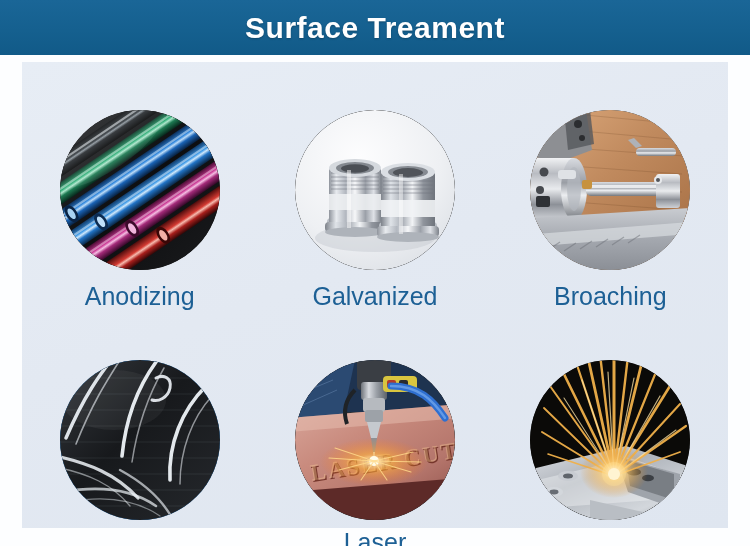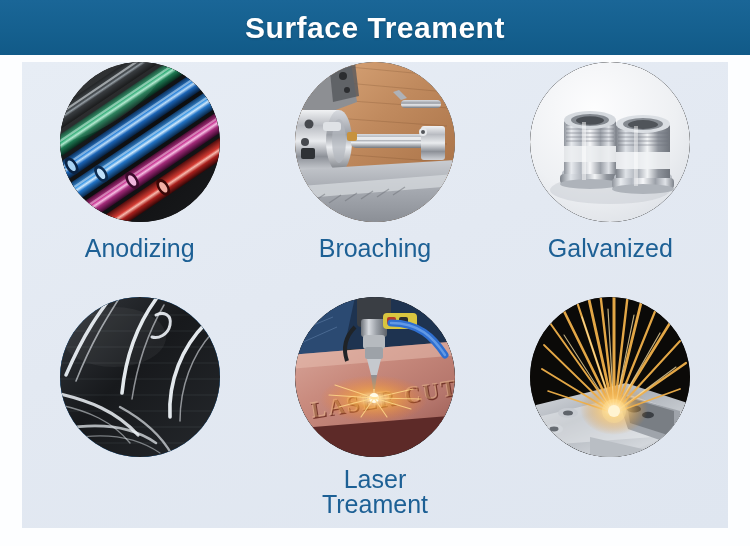--- a/index.html
+++ b/index.html
@@ -30,20 +30,21 @@
 
   .grid{
     position:absolute;left:0;top:0;width:706px;height:466px;
     display:grid;
     grid-template-columns:repeat(3,1fr);
     grid-template-rows:1fr 1fr;
   }
   .cell{
     position:relative;
     display:flex;flex-direction:column;align-items:center;justify-content:flex-start;
+    margin-top:48px;
   }
   .thumb{
     width:160px;height:160px;border-radius:50%;
     overflow:hidden;position:relative;
     background:#1a1a1a;
     flex:0 0 auto;
   }
   .thumb.ringed{box-shadow:0 0 0 2px #2b6fad inset;}
   .thumb svg{display:block;width:160px;height:160px;}
   .caption{
@@ -151,104 +152,20 @@
                 <ellipse cx="52" cy="107.5" rx="5.5" ry="9.5" fill="#3c0a2b"></ellipse>
                   <ellipse cx="52" cy="107.5" rx="3" ry="6" fill="#f0b6dd"></ellipse>
                 <ellipse cx="74" cy="130.5" rx="5.5" ry="9.5" fill="#3a0707"></ellipse>
                   <ellipse cx="74" cy="130.5" rx="3" ry="6" fill="#f2b0a5"></ellipse>
               </g>
               <ellipse cx="46" cy="34" rx="70" ry="26" fill="#ffffff" opacity=".07" transform="rotate(-34 46 34)"></ellipse>
             </g>
           </svg>
         </div>
         <div class="caption">Anodizing</div>
-      </div>
-
-      <div class="cell">
-        <div class="thumb">
-          <svg viewBox="0 0 160 160" xmlns="http://www.w3.org/2000/svg">
-            <defs>
-              <clipPath id="c2">
-                  <circle cx="80" cy="80" r="80"></circle>
-                </clipPath>
-              <linearGradient id="copper" x1="0" y1="0" x2="1" y2="1">
-                <stop offset="0" stop-color="#d8a477"></stop>
-                  <stop offset=".45" stop-color="#c08a5e"></stop>
-                  <stop offset="1" stop-color="#a97247"></stop>
-              </linearGradient>
-              <linearGradient id="steel" x1="0" y1="0" x2="0" y2="1">
-                <stop offset="0" stop-color="#f1f2f4"></stop>
-                  <stop offset=".25" stop-color="#b9bcc2"></stop>
-                  <stop offset=".5" stop-color="#e9ebee"></stop>
-                  <stop offset=".75" stop-color="#8d9198"></stop>
-                  <stop offset="1" stop-color="#cfd2d7"></stop>
-              </linearGradient>
-              <linearGradient id="steel2" x1="0" y1="0" x2="0" y2="1">
-                <stop offset="0" stop-color="#d9dce1"></stop>
-                  <stop offset=".4" stop-color="#9a9ea5"></stop>
-                  <stop offset=".6" stop-color="#eceef1"></stop>
-                  <stop offset="1" stop-color="#73777d"></stop>
-              </linearGradient>
-              <linearGradient id="bedg" x1="0" y1="0" x2="0" y2="1">
-                <stop offset="0" stop-color="#c9ccd1"></stop>
-                  <stop offset=".5" stop-color="#a4a8af"></stop>
-                  <stop offset="1" stop-color="#8b8f96"></stop>
-              </linearGradient>
-            </defs>
-            <g clip-path="url(#c2)">
-              <rect width="160" height="160" fill="#b9a08b"></rect>
-
-              <path d="M38 0 H160 V118 H30 Z" fill="url(#copper)"></path>
-              <g opacity=".22" stroke="#6d4526" stroke-width="1">
-                <path d="M44 4 L150 14"></path>
-                  <path d="M40 20 L152 30"></path>
-                  <path d="M42 38 L154 46"></path>
-                <path d="M40 56 L152 64"></path>
-                  <path d="M42 74 L152 82"></path>
-                  <path d="M44 92 L150 100"></path>
-              </g>
-
-              <path d="M0 0 H56 L62 40 L30 52 L0 46 Z" fill="#8d8f93"></path>
-              <path d="M34 0 H60 L64 34 L38 40 Z" fill="#55585d" opacity=".8"></path>
-              <circle cx="48" cy="14" r="4" fill="#2b2d30"></circle>
-              <circle cx="52" cy="28" r="3" fill="#2b2d30"></circle>
-
-              <path d="M0 48 H44 V110 H0 Z" fill="url(#steel)"></path>
-              <ellipse cx="44" cy="79" rx="13" ry="31" fill="url(#steel2)"></ellipse>
-              <ellipse cx="44" cy="79" rx="7" ry="22" fill="#b4b8bf" opacity=".7"></ellipse>
-              <circle cx="14" cy="62" r="4.5" fill="#46494e"></circle>
-              <circle cx="10" cy="80" r="4" fill="#46494e"></circle>
-              <rect x="6" y="86" width="14" height="11" rx="2" fill="#2e3135"></rect>
-              <rect x="28" y="60" width="18" height="9" rx="3" fill="#dfe2e6"></rect>
-
-              <rect x="56" y="72" width="78" height="14" rx="5" fill="url(#steel2)"></rect>
-              <rect x="58" y="75" width="72" height="3" rx="1.5" fill="#f3f5f7" opacity=".85"></rect>
-              <rect x="52" y="70" width="10" height="9" rx="2" fill="#c7923e"></rect>
-              <rect x="126" y="64" width="24" height="34" rx="3" fill="url(#steel)"></rect>
-
-              <rect x="106" y="38" width="40" height="8" rx="4" fill="url(#steel2)"></rect>
-              <path d="M106 38 l-8 -8 l6 -2 l8 8 z" fill="#aeb2b8"></path>
-              <circle cx="128" cy="70" r="4" fill="#e7e9ec"></circle>
-                <circle cx="128" cy="70" r="2" fill="#53565b"></circle>
-
-              <path d="M0 108 L160 98 V160 H0 Z" fill="url(#bedg)"></path>
-              <path d="M6 124 L160 112 L160 124 L10 136 Z" fill="#d6d9dd" opacity=".75"></path>
-              <g opacity=".5" stroke="#6e7278" stroke-width="1.4">
-                <path d="M18 140 L30 132"></path>
-                  <path d="M34 141 L46 133"></path>
-                  <path d="M50 139 L62 131"></path>
-                <path d="M66 137 L78 129"></path>
-                  <path d="M82 135 L94 127"></path>
-                  <path d="M98 133 L110 125"></path>
-              </g>
-              <rect width="160" height="160" fill="url(#copper)" opacity="0"></rect>
-            </g>
-          </svg>
-        </div>
-        <div class="caption">Broaching</div>
       </div>
 
       <div class="cell">
         <div class="thumb">
           <svg viewBox="0 0 160 160" xmlns="http://www.w3.org/2000/svg">
             <defs>
               <clipPath id="c3">
                   <circle cx="80" cy="80" r="80"></circle>
                 </clipPath>
               <radialGradient id="bgw" cx=".4" cy=".3" r=".85">
@@ -312,20 +229,104 @@
                 <ellipse cx="113" cy="62.5" rx="15" ry="4.4" fill="#50545a"></ellipse>
                 <rect x="82" y="116" width="62" height="11" rx="4" fill="url(#chrome)"></rect>
                 <ellipse cx="113" cy="127" rx="31" ry="5" fill="#aeb3ba"></ellipse>
               </g>
               <rect x="52" y="60" width="4" height="58" fill="#ffffff" opacity=".5"></rect>
               <rect x="104" y="64" width="4" height="60" fill="#ffffff" opacity=".45"></rect>
             </g>
           </svg>
         </div>
         <div class="caption">Galvanized</div>
+      </div>
+
+      <div class="cell">
+        <div class="thumb">
+          <svg viewBox="0 0 160 160" xmlns="http://www.w3.org/2000/svg">
+            <defs>
+              <clipPath id="c2">
+                  <circle cx="80" cy="80" r="80"></circle>
+                </clipPath>
+              <linearGradient id="copper" x1="0" y1="0" x2="1" y2="1">
+                <stop offset="0" stop-color="#d8a477"></stop>
+                  <stop offset=".45" stop-color="#c08a5e"></stop>
+                  <stop offset="1" stop-color="#a97247"></stop>
+              </linearGradient>
+              <linearGradient id="steel" x1="0" y1="0" x2="0" y2="1">
+                <stop offset="0" stop-color="#f1f2f4"></stop>
+                  <stop offset=".25" stop-color="#b9bcc2"></stop>
+                  <stop offset=".5" stop-color="#e9ebee"></stop>
+                  <stop offset=".75" stop-color="#8d9198"></stop>
+                  <stop offset="1" stop-color="#cfd2d7"></stop>
+              </linearGradient>
+              <linearGradient id="steel2" x1="0" y1="0" x2="0" y2="1">
+                <stop offset="0" stop-color="#d9dce1"></stop>
+                  <stop offset=".4" stop-color="#9a9ea5"></stop>
+                  <stop offset=".6" stop-color="#eceef1"></stop>
+                  <stop offset="1" stop-color="#73777d"></stop>
+              </linearGradient>
+              <linearGradient id="bedg" x1="0" y1="0" x2="0" y2="1">
+                <stop offset="0" stop-color="#c9ccd1"></stop>
+                  <stop offset=".5" stop-color="#a4a8af"></stop>
+                  <stop offset="1" stop-color="#8b8f96"></stop>
+              </linearGradient>
+            </defs>
+            <g clip-path="url(#c2)">
+              <rect width="160" height="160" fill="#b9a08b"></rect>
+
+              <path d="M38 0 H160 V118 H30 Z" fill="url(#copper)"></path>
+              <g opacity=".22" stroke="#6d4526" stroke-width="1">
+                <path d="M44 4 L150 14"></path>
+                  <path d="M40 20 L152 30"></path>
+                  <path d="M42 38 L154 46"></path>
+                <path d="M40 56 L152 64"></path>
+                  <path d="M42 74 L152 82"></path>
+                  <path d="M44 92 L150 100"></path>
+              </g>
+
+              <path d="M0 0 H56 L62 40 L30 52 L0 46 Z" fill="#8d8f93"></path>
+              <path d="M34 0 H60 L64 34 L38 40 Z" fill="#55585d" opacity=".8"></path>
+              <circle cx="48" cy="14" r="4" fill="#2b2d30"></circle>
+              <circle cx="52" cy="28" r="3" fill="#2b2d30"></circle>
+
+              <path d="M0 48 H44 V110 H0 Z" fill="url(#steel)"></path>
+              <ellipse cx="44" cy="79" rx="13" ry="31" fill="url(#steel2)"></ellipse>
+              <ellipse cx="44" cy="79" rx="7" ry="22" fill="#b4b8bf" opacity=".7"></ellipse>
+              <circle cx="14" cy="62" r="4.5" fill="#46494e"></circle>
+              <circle cx="10" cy="80" r="4" fill="#46494e"></circle>
+              <rect x="6" y="86" width="14" height="11" rx="2" fill="#2e3135"></rect>
+              <rect x="28" y="60" width="18" height="9" rx="3" fill="#dfe2e6"></rect>
+
+              <rect x="56" y="72" width="78" height="14" rx="5" fill="url(#steel2)"></rect>
+              <rect x="58" y="75" width="72" height="3" rx="1.5" fill="#f3f5f7" opacity=".85"></rect>
+              <rect x="52" y="70" width="10" height="9" rx="2" fill="#c7923e"></rect>
+              <rect x="126" y="64" width="24" height="34" rx="3" fill="url(#steel)"></rect>
+
+              <rect x="106" y="38" width="40" height="8" rx="4" fill="url(#steel2)"></rect>
+              <path d="M106 38 l-8 -8 l6 -2 l8 8 z" fill="#aeb2b8"></path>
+              <circle cx="128" cy="70" r="4" fill="#e7e9ec"></circle>
+                <circle cx="128" cy="70" r="2" fill="#53565b"></circle>
+
+              <path d="M0 108 L160 98 V160 H0 Z" fill="url(#bedg)"></path>
+              <path d="M6 124 L160 112 L160 124 L10 136 Z" fill="#d6d9dd" opacity=".75"></path>
+              <g opacity=".5" stroke="#6e7278" stroke-width="1.4">
+                <path d="M18 140 L30 132"></path>
+                  <path d="M34 141 L46 133"></path>
+                  <path d="M50 139 L62 131"></path>
+                <path d="M66 137 L78 129"></path>
+                  <path d="M82 135 L94 127"></path>
+                  <path d="M98 133 L110 125"></path>
+              </g>
+              <rect width="160" height="160" fill="url(#copper)" opacity="0"></rect>
+            </g>
+          </svg>
+        </div>
+        <div class="caption">Broaching</div>
       </div>
 
       <div class="cell r2">
         <div class="thumb ringed">
           <svg viewBox="0 0 160 160" xmlns="http://www.w3.org/2000/svg">
             <defs>
               <clipPath id="c4">
                   <circle cx="80" cy="80" r="80"></circle>
                 </clipPath>
               <linearGradient id="darkMet" x1="0" y1="0" x2="1" y2="1">

